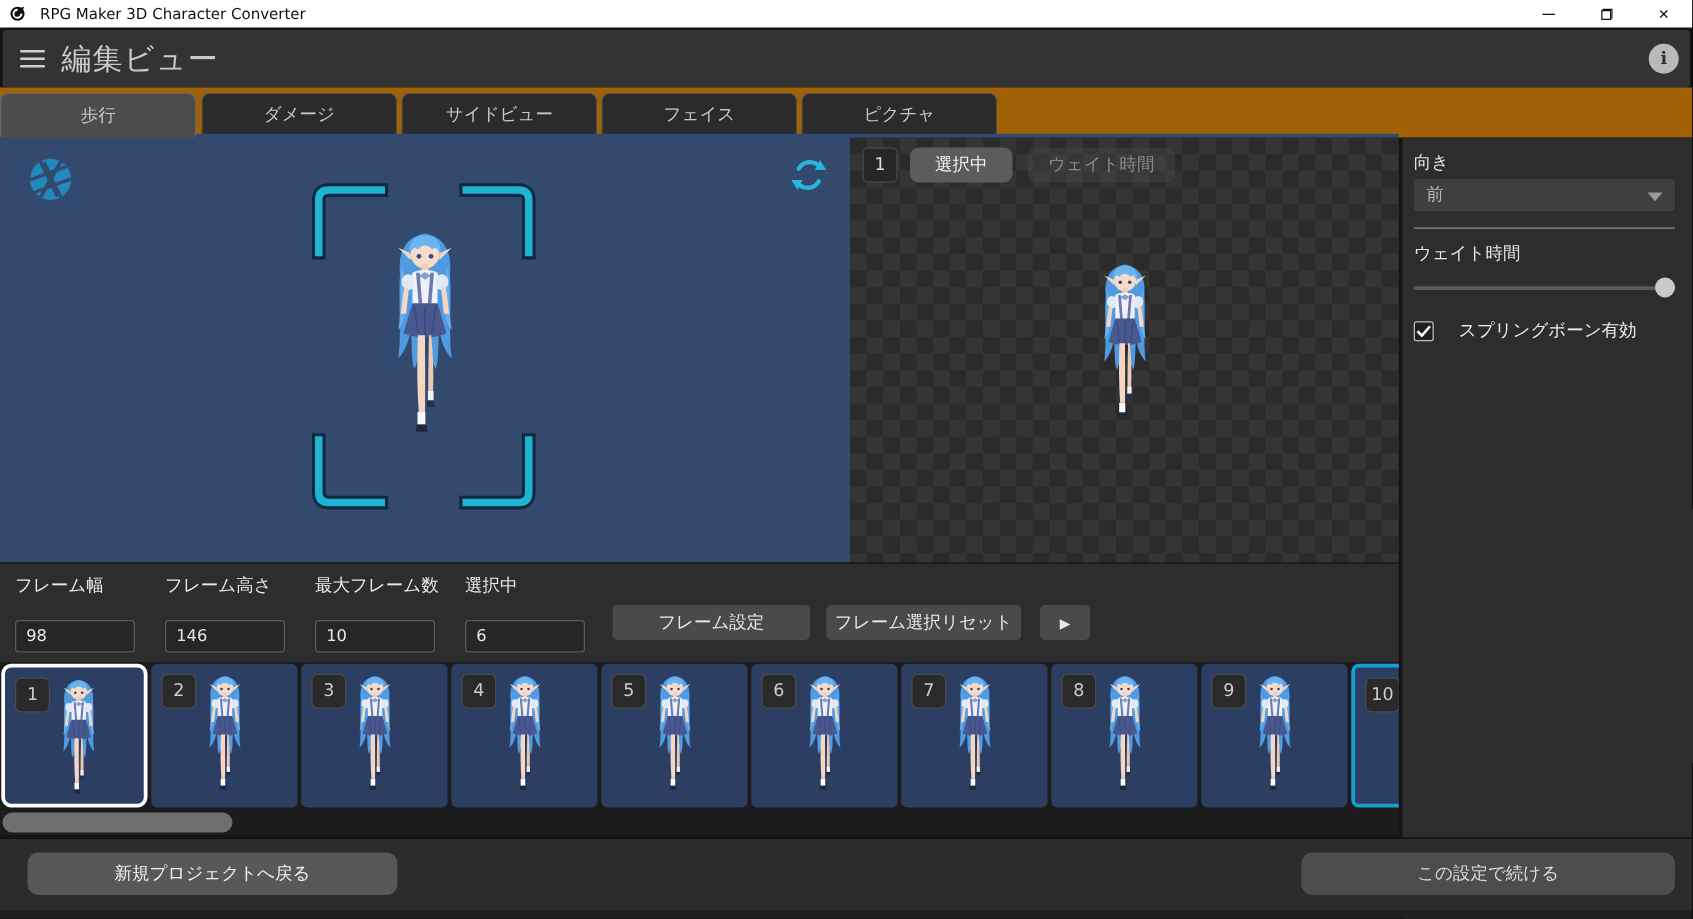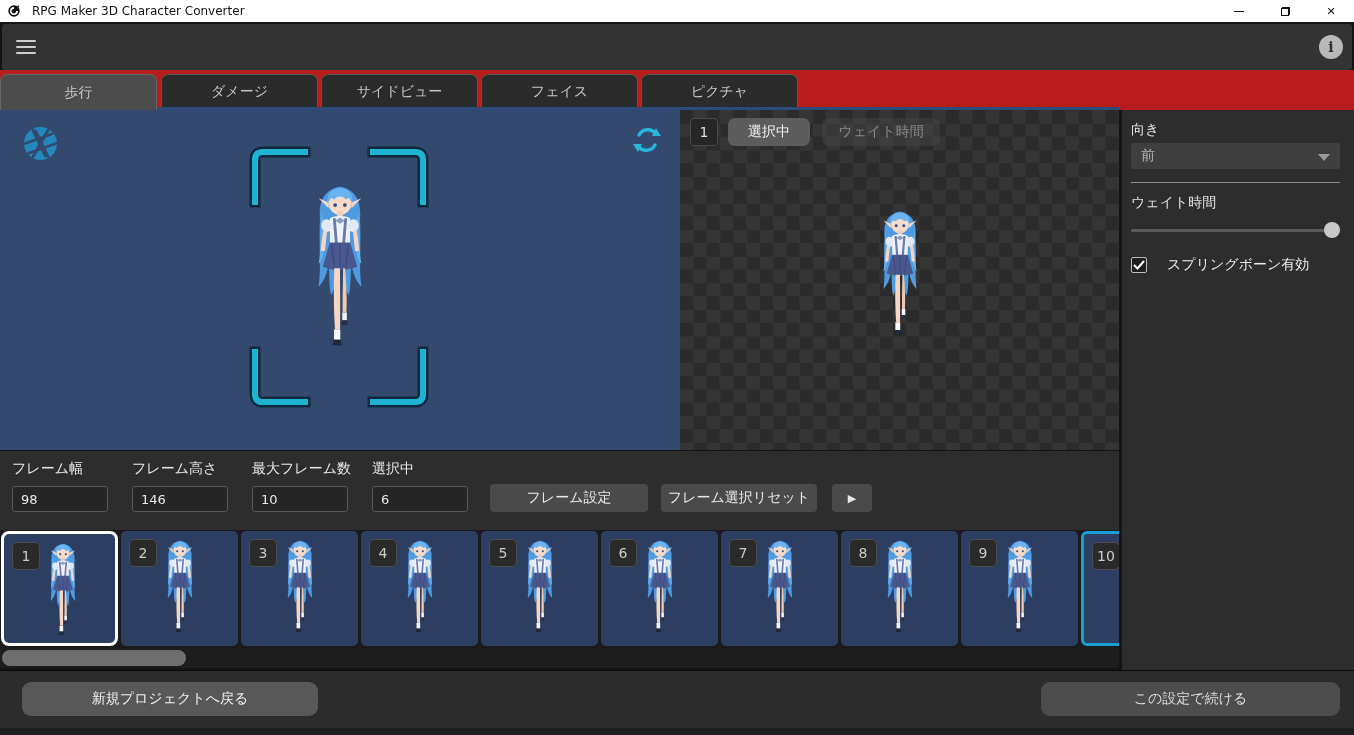--- a/index.html
+++ b/index.html
@@ -19,21 +19,21 @@
   .restoreglyph { position:relative; width:9px; height:9px; }
   .restoreglyph .r1 { position:absolute; left:0; bottom:0; width:8px; height:8px; border:1px solid #111; background:#fff; }
   .restoreglyph .r2 { position:absolute; right:0; top:0; width:8px; height:8px; border:1px solid #111; }
   
   .header { position:absolute; left:2px; top:24px; width:1350px; height:46px; background:#333333; border-radius:3px; display:flex; align-items:center; }
   .hamburger { margin-left:14px; width:20px; display:flex; flex-direction:column; gap:4px; cursor:pointer; }
   .hamburger span { display:block; height:2px; background:#cfcfcf; border-radius:1px; }
   .headertitle { margin-left:13px; font-size:24px; color:#c9c9c9; letter-spacing:1px; }
   .infobtn { position:absolute; right:9px; top:11px; width:24px; height:24px; border-radius:50%; background:#b9b9b9; color:#2e2e2e; display:flex; align-items:center; justify-content:center; font-size:14px; font-weight:bold; font-family:"DejaVu Serif",serif; cursor:pointer; }
   
-  .tabstrip { position:absolute; left:0; top:70px; width:1354px; height:40px; background:#b91c1c; }
+  .tabstrip { position:absolute; left:0; top:70px; width:1354px; height:40px; background:#a16207; }
   .tab { position:absolute; top:4px; height:34px; width:157px; background:#2b2b2b; border:1px solid #585858; border-bottom:none; border-radius:7px 7px 0 0; color:#c8c8c8; font-size:14px; display:flex; align-items:center; justify-content:center; cursor:pointer; }
   .tab.active { background:#4c4c4c; border-color:#666; height:36px; z-index:2; }
   .accentline { position:absolute; left:0; top:107px; width:1119px; height:3px; background:#2e4a78; }
   
   .preview { position:absolute; left:0; top:110px; width:680px; height:340px; background:#34496e; overflow:hidden; }
   .aperture { position:absolute; left:22px; top:15px; width:37px; height:37px; }
   .rotatebtn { position:absolute; left:630px; top:13px; width:34px; height:34px; cursor:pointer; }
   .cropoverlay { position:absolute; left:249px; top:36px; width:180px; height:262px; }
   .previewchar { position:absolute; left:300px; top:71px; width:80px; height:183px; }
   
@@ -54,21 +54,21 @@
   .divider { position:absolute; left:9px; top:72px; width:209px; height:1px; background:#8f8f8f; }
   .slider { position:absolute; left:9px; top:112px; width:209px; height:16px; cursor:pointer; }
   .slider .track { position:absolute; left:0; top:7px; width:100%; height:3px; background:#5a5a5a; border-radius:2px; }
   .slider .thumb { position:absolute; right:0; top:0; width:16px; height:16px; border-radius:50%; background:#c9c9c9; }
   .cbrow { position:absolute; left:9px; top:146px; display:flex; align-items:center; gap:20px; cursor:pointer; }
   .checkbox { width:16px; height:16px; background:#1f1f1f; border:1px solid #bdbdbd; border-radius:2px; display:flex; align-items:center; justify-content:center; }
   .cblabel { color:#ececec; font-size:14px; }
   
   .controls { position:absolute; left:0; top:450px; width:1119px; height:80px; background:#2d2d2d; border-top:1px solid #151515; }
   .field { position:absolute; top:9px; width:96px; }
-  .field label { display:block; color:#e8e8e8; font-size:14px; margin-bottom:8px; white-space:nowrap; }
+  .field label { display:block; color:#e8e8e8; font-size:14px; margin-bottom:18px; white-space:nowrap; }
   .field input { width:96px; height:26px; background:#262626; border:1px solid #5a5a5a; border-radius:3px; color:#e8e8e8; font-size:13px; padding-left:8px; font-family:inherit; }
   .ctlbtn { position:absolute; top:33px; height:28px; background:#4a4a4a; border:none; border-radius:4px; color:#e8e8e8; font-size:14px; cursor:pointer; font-family:inherit; }
   
   .filmstrip { position:absolute; left:0; top:530px; width:1119px; height:118px; background:#1b1b1b; overflow:hidden; }
   .frame { position:absolute; top:1px; width:117px; height:115px; background:#2d3e63; border-radius:5px; cursor:pointer; }
   .frame--selected { border:3px solid #ffffff; border-radius:8px; }
   .frame--highlight { border:3px solid #1a9fd4; border-radius:6px; }
   .fnum { position:absolute; left:8px; top:8px; width:28px; height:28px; background:#2a2a2a; border:1px solid #4c4c4c; border-radius:5px; color:#cccccc; font-size:14px; display:flex; align-items:center; justify-content:center; }
   .fchar { position:absolute; left:36px; top:6px; width:46px; height:106px; }
   
@@ -139,20 +139,21 @@
       <div class="winbtn">✕</div>
     </div>
   </div>
 
   <div class="header">
     <div class="hamburger">
         <span></span>
         <span></span>
         <span></span>
       </div>
+    <div class="headertitle">編集ビュー</div>
     <div class="infobtn">i</div>
   </div>
 
   <div class="tabstrip">
     <div class="tab active" style="left:0">歩行</div>
     <div class="tab" style="left:161px">ダメージ</div>
     <div class="tab" style="left:321px">サイドビュー</div>
     <div class="tab" style="left:481px">フェイス</div>
     <div class="tab" style="left:641px">ピクチャ</div>
   </div>

